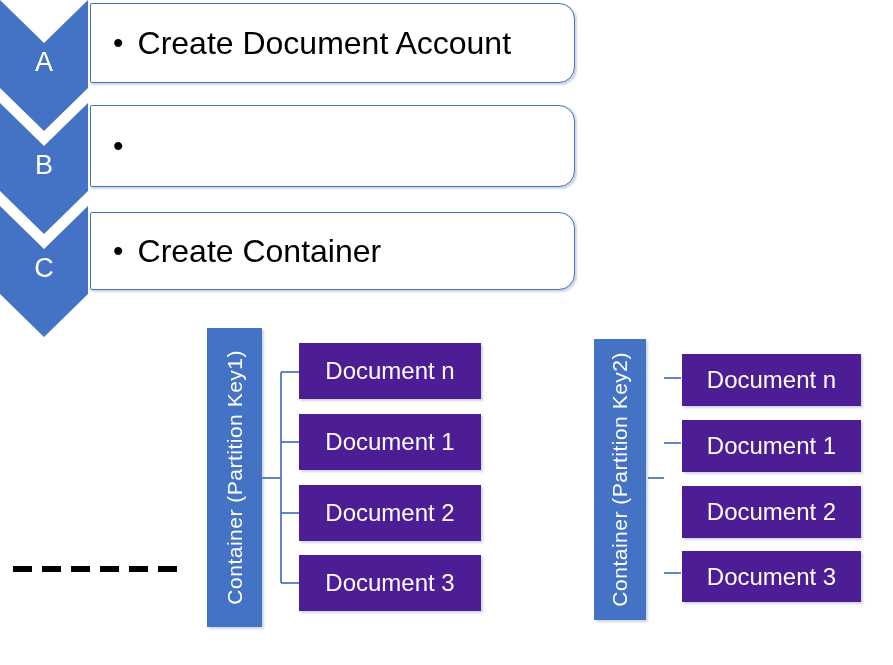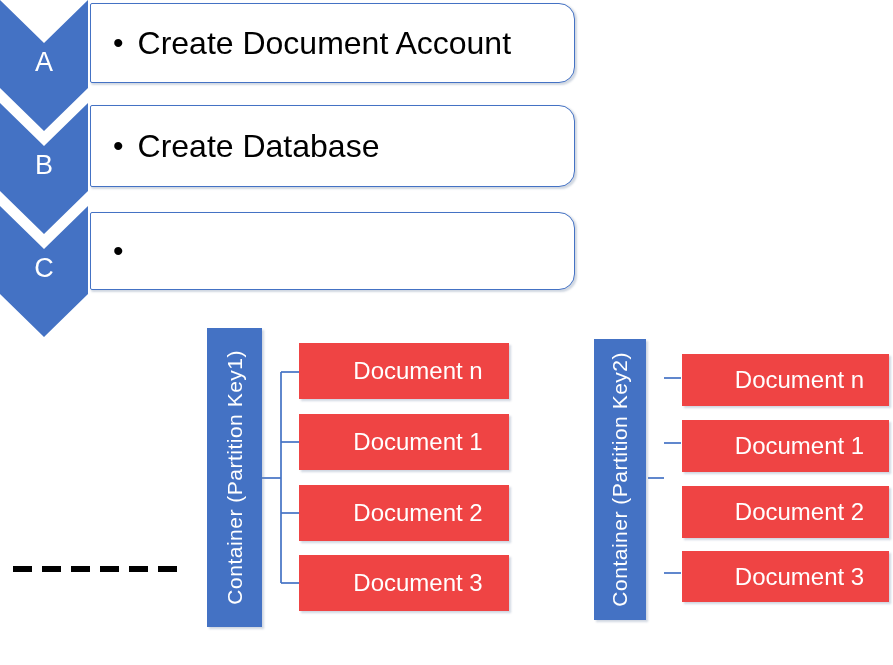--- a/index.html
+++ b/index.html
@@ -38,25 +38,24 @@
   .container-box span{
     writing-mode:vertical-rl;
     transform:rotate(180deg);
     color:#ffffff;
     font-size:21px;
     letter-spacing:0.5px;
     white-space:nowrap;
   }
   .doc-box{
     position:absolute;
-    background:#ef4444;
+    background:#4c1d95;
     display:flex;align-items:center;justify-content:center;
     color:#ffffff;font-size:24px;
     box-shadow:1.5px 1.5px 2px rgba(120,140,170,0.35);
-    padding-left:28px;
   }
 </style>
 </head>
 <body>
 
 <div class="canvas">
 
   <svg class="layer-svg" width="893" height="665" viewBox="0 0 893 665">
 
     <polygon points="0,0 44,43 88,0 88,88 44,131 0,88" fill="#4472C4"></polygon>
@@ -85,24 +84,24 @@
   <div class="chev-letter" style="top:46px;">A</div>
   <div class="chev-letter" style="top:149px;">B</div>
   <div class="chev-letter" style="top:252px;">C</div>
 
   <div class="step-box" style="top:3px;height:80px;">
     <span class="step-bullet">•</span>
     <span>Create Document Account</span>
   </div>
   <div class="step-box" style="top:105px;height:82px;">
     <span class="step-bullet">•</span>
-    <span>Create Database</span>
   </div>
   <div class="step-box" style="top:212px;height:78px;">
     <span class="step-bullet">•</span>
+    <span>Create Container</span>
   </div>
 
   <div class="container-box" style="left:207px;top:328px;width:55px;height:299px;">
     <span>Container (Partition Key1)</span>
   </div>
   <div class="doc-box" style="left:299px;top:343px;width:182px;height:56px;">Document n</div>
   <div class="doc-box" style="left:299px;top:414px;width:182px;height:56px;">Document 1</div>
   <div class="doc-box" style="left:299px;top:485px;width:182px;height:56px;">Document 2</div>
   <div class="doc-box" style="left:299px;top:555px;width:182px;height:56px;">Document 3</div>
 

